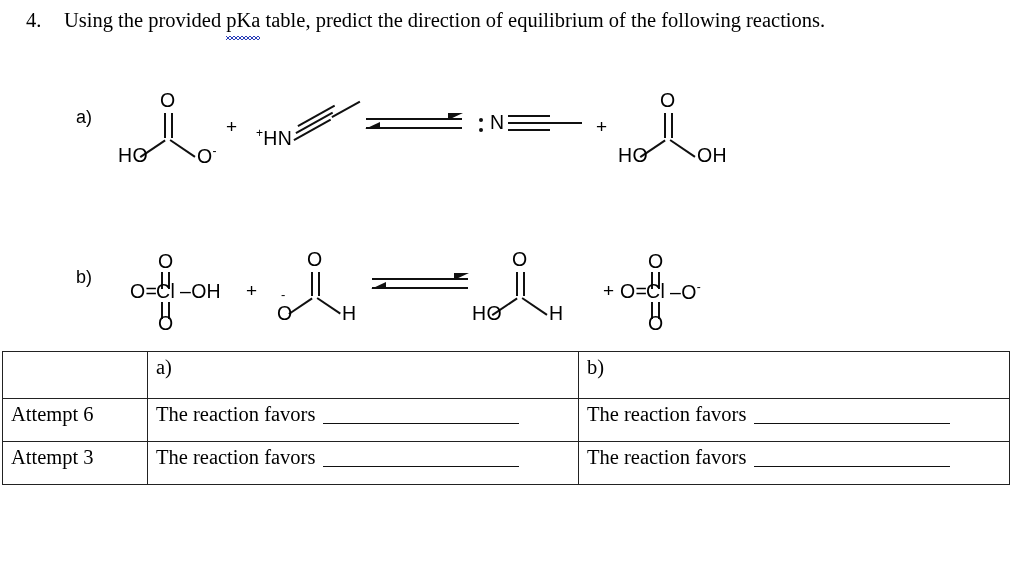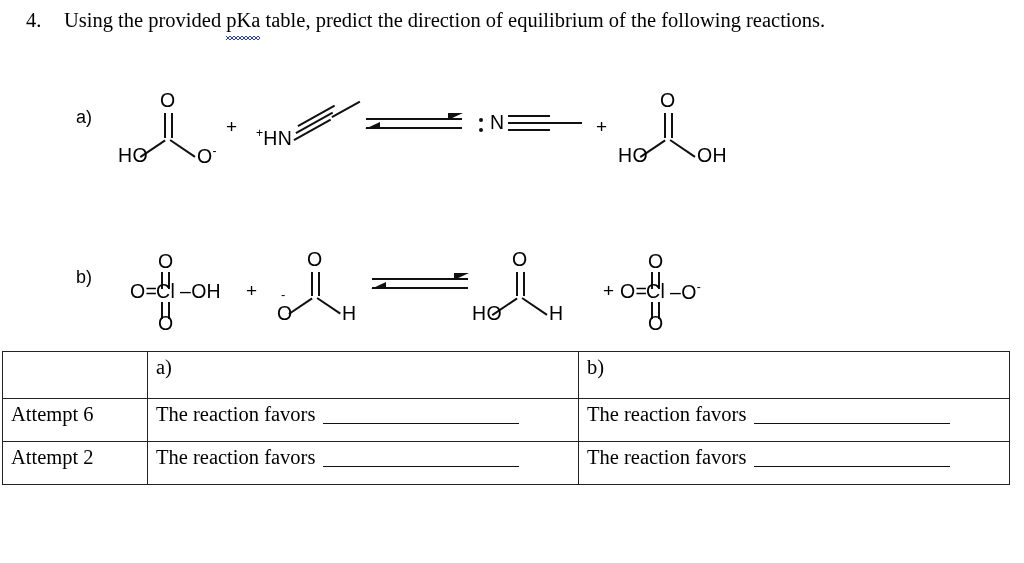--- a/index.html
+++ b/index.html
@@ -320,19 +320,19 @@
       <td class="col-ans">b)</td>
     </tr>
 
     <tr>
       <td class="col-attempt">Attempt 6</td>
       <td class="col-ans"><span>The reaction favors</span><span class="blank-line"></span></td>
       <td class="col-ans"><span>The reaction favors</span><span class="blank-line"></span></td>
     </tr>
 
     <tr>
-      <td class="col-attempt">Attempt 2</td>
+      <td class="col-attempt">Attempt 3</td>
       <td class="col-ans"><span>The reaction favors</span><span class="blank-line"></span></td>
       <td class="col-ans"><span>The reaction favors</span><span class="blank-line"></span></td>
     </tr>
 
   </tbody>
 </table>
 
 </body></html>

